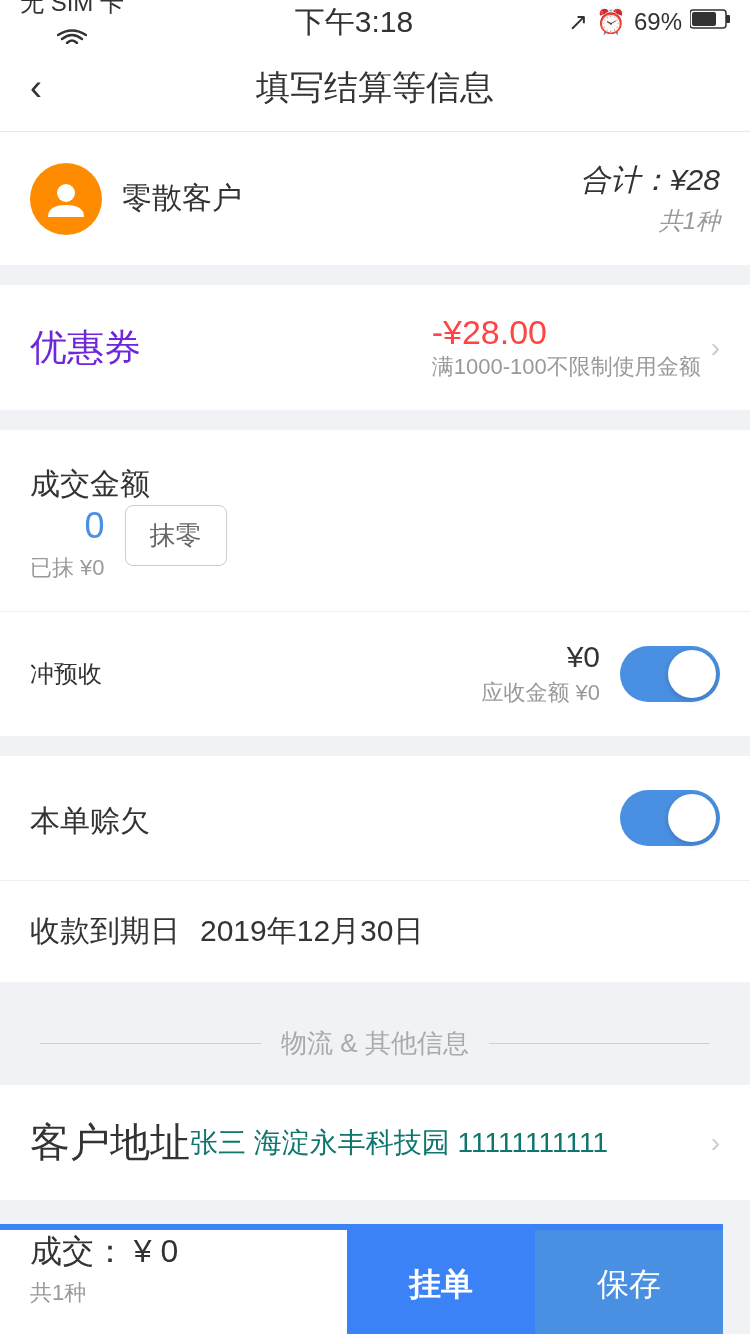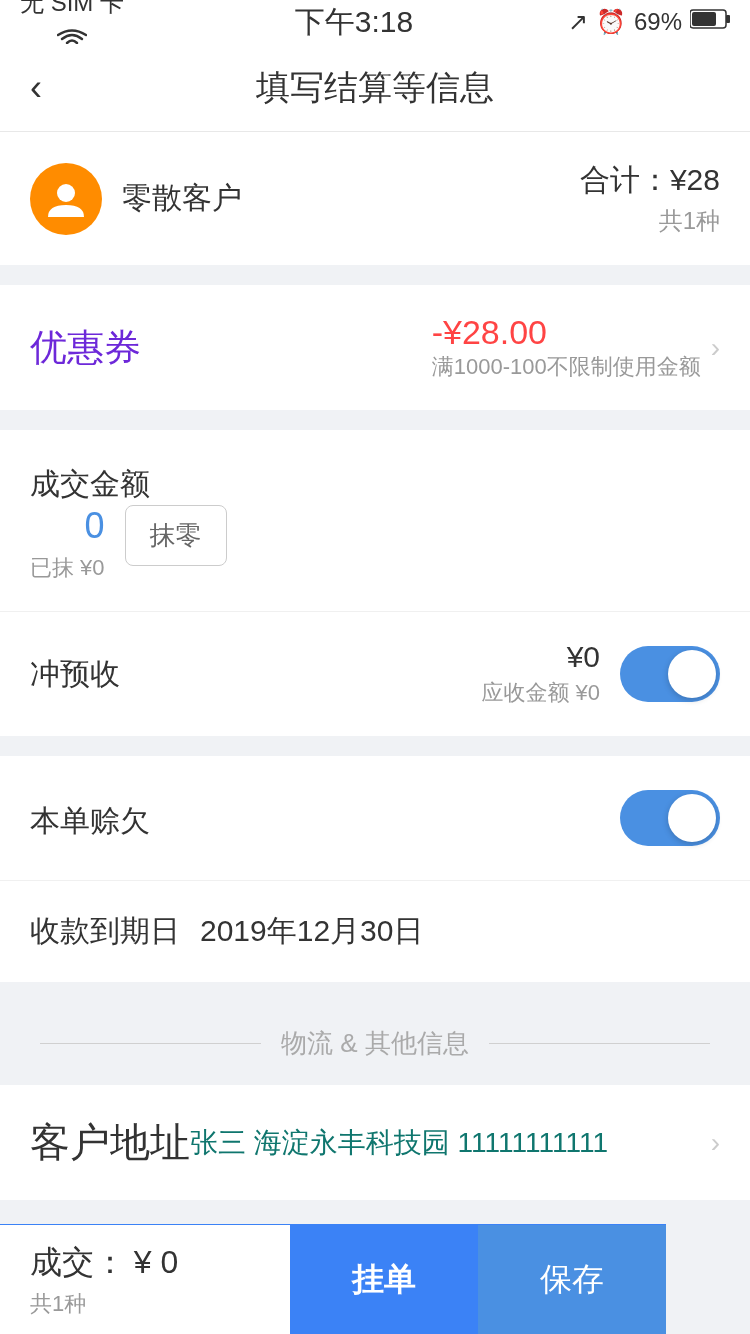--- a/index.html
+++ b/index.html
@@ -80,20 +80,21 @@
       align-items: center;
       justify-content: center;
       margin-right: 20px;
       flex-shrink: 0;
     }
     .customer-avatar svg { width: 44px; height: 44px; fill: white; }
     .customer-name { font-size: 30px; color: #333; }
     .customer-total {
       margin-left: auto;
       text-align: right;
+      font-style: italic;
     }
     .total-amount { font-size: 30px; color: #333; }
     .total-count { font-size: 24px; color: #999; margin-top: 4px; }
 
     
     .coupon-row {
       display: flex;
       align-items: center;
       justify-content: space-between;
       padding: 28px 30px;
@@ -129,21 +130,21 @@
       white-space: nowrap;
     }
 
     
     .prereceive-row {
       display: flex;
       align-items: center;
       justify-content: space-between;
       padding: 28px 30px;
     }
-    .prereceive-label { font-size: 30px; color: #333; }
+    .prereceive-label { font-size: 24px; color: #333; }
     .prereceive-right { display: flex; align-items: center; gap: 20px; }
     .prereceive-value-area { text-align: right; }
     .prereceive-main { font-size: 30px; color: #333; }
     .prereceive-sub { font-size: 22px; color: #999; margin-top: 4px; }
 
     
     .toggle {
       width: 100px;
       height: 56px;
       border-radius: 28px;
@@ -206,26 +207,26 @@
     }
     .address-label { font-size: 40px; color: #333; white-space: nowrap; }
     .address-value { font-size: 28px; color: #0f766e; flex: 1; }
     .address-chevron { color: #ccc; font-size: 28px; margin-left: 10px; }
 
     
     .bottom-bar {
       position: fixed;
       bottom: 0;
       left: 0;
-      width: 666px;
+      width: 723px;
       height: 110px;
       display: flex;
-      align-items: center;
-      background: #fff;
-      border-top: 1px solid #3b82f6;
+      align-items: flex-start;
+      background: #fff;
+      border-top: 6px solid #3b82f6;
     }
     .bottom-info {
       flex: 1;
       padding: 0 30px;
     }
     .bottom-deal { font-size: 28px; color: #333; }
     .bottom-deal span { font-size: 32px; font-weight: 500; }
     .bottom-count { font-size: 22px; color: #999; margin-top: 4px; }
     .bottom-btn-hold {
       width: 188px;

